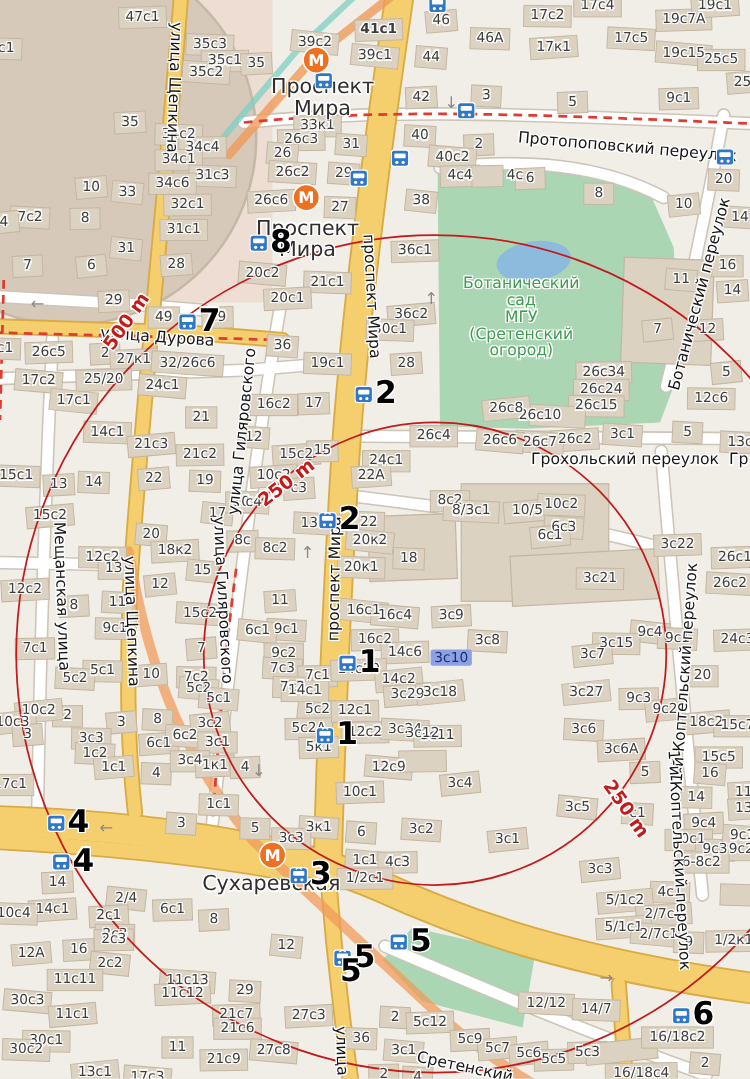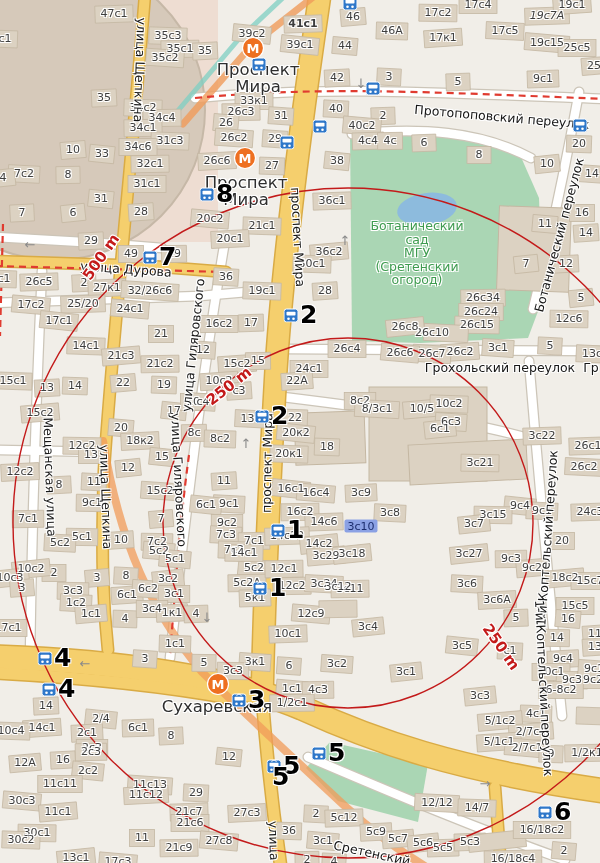--- a/index.html
+++ b/index.html
@@ -423,33 +423,33 @@
       <span class="lbl bl" style="left: 300px; top: 44px;">39с1</span>
       <span class="lbl bl" style="left: 353px; top: 16px;">46</span>
       <span class="lbl bl" style="left: 392px; top: 30px;">46А</span>
       <span class="lbl bl" style="left: 345px; top: 45px;">44</span>
       <span class="lbl bl" style="left: 337px; top: 77px;">42</span>
       <span class="lbl bl" style="left: 389px; top: 76px;">3</span>
       <span class="lbl bl" style="left: 336px; top: 108px;">40</span>
       <span class="lbl bl" style="left: 383px; top: 115px;">2</span>
       <span class="lbl bl" style="left: 362px; top: 125px;">40с2</span>
       <span class="lbl bl" style="left: 368px; top: 140px;">4с4</span>
-      <span class="lbl bl" style="left: 390px; top: 140px;">4с</span>
+      <span class="lbl bl" style="left: 390px; top: 140px; padding-left: 44px;">4с</span>
       <span class="lbl bl" style="left: 254px; top: 100px;">33к1</span>
       <span class="lbl bl" style="left: 241px; top: 111px;">26с3</span>
       <span class="lbl bl" style="left: 226px; top: 122px;">26</span>
       <span class="lbl bl" style="left: 234px; top: 137px;">26с2</span>
       <span class="lbl bl" style="left: 275px; top: 138px;">29</span>
       <span class="lbl bl" style="left: 281px; top: 115px;">31</span>
       <span class="lbl bl" style="left: 205px; top: 50px;">35</span>
       <span class="lbl bl" style="left: 438px; top: 12px;">17с2</span>
       <span class="lbl bl" style="left: 478px; top: 4px;">17с4</span>
       <span class="lbl bl" style="left: 505px; top: 30px;">17с5</span>
       <span class="lbl bl" style="left: 443px; top: 37px;">17к1</span>
-      <span class="lbl bl" style="left: 547px; top: 15px; font-style: italic;">19с7А</span>
+      <span class="lbl bl" style="left: 547px; top: 15px;">19с7А</span>
       <span class="lbl bl" style="left: 547px; top: 42px;">19с15</span>
       <span class="lbl bl" style="left: 572px; top: 4px;">19с1</span>
       <span class="lbl bl" style="left: 577px; top: 47px;">25с5</span>
       <span class="lbl bl" style="left: 594px; top: 65px;">25</span>
       <span class="lbl bl" style="left: 543px; top: 78px;">9с1</span>
       <span class="lbl bl" style="left: 458px; top: 81px;">5</span>
       <span class="lbl bl" style="left: 424px; top: 142px;">6</span>
       <span class="lbl bl" style="left: 579px; top: 143px;">20</span>
       <span class="lbl bl" style="left: 24px; top: 173px;">7с2</span>
       <span class="lbl bl" style="left: 3px; top: 177px;">4</span>

